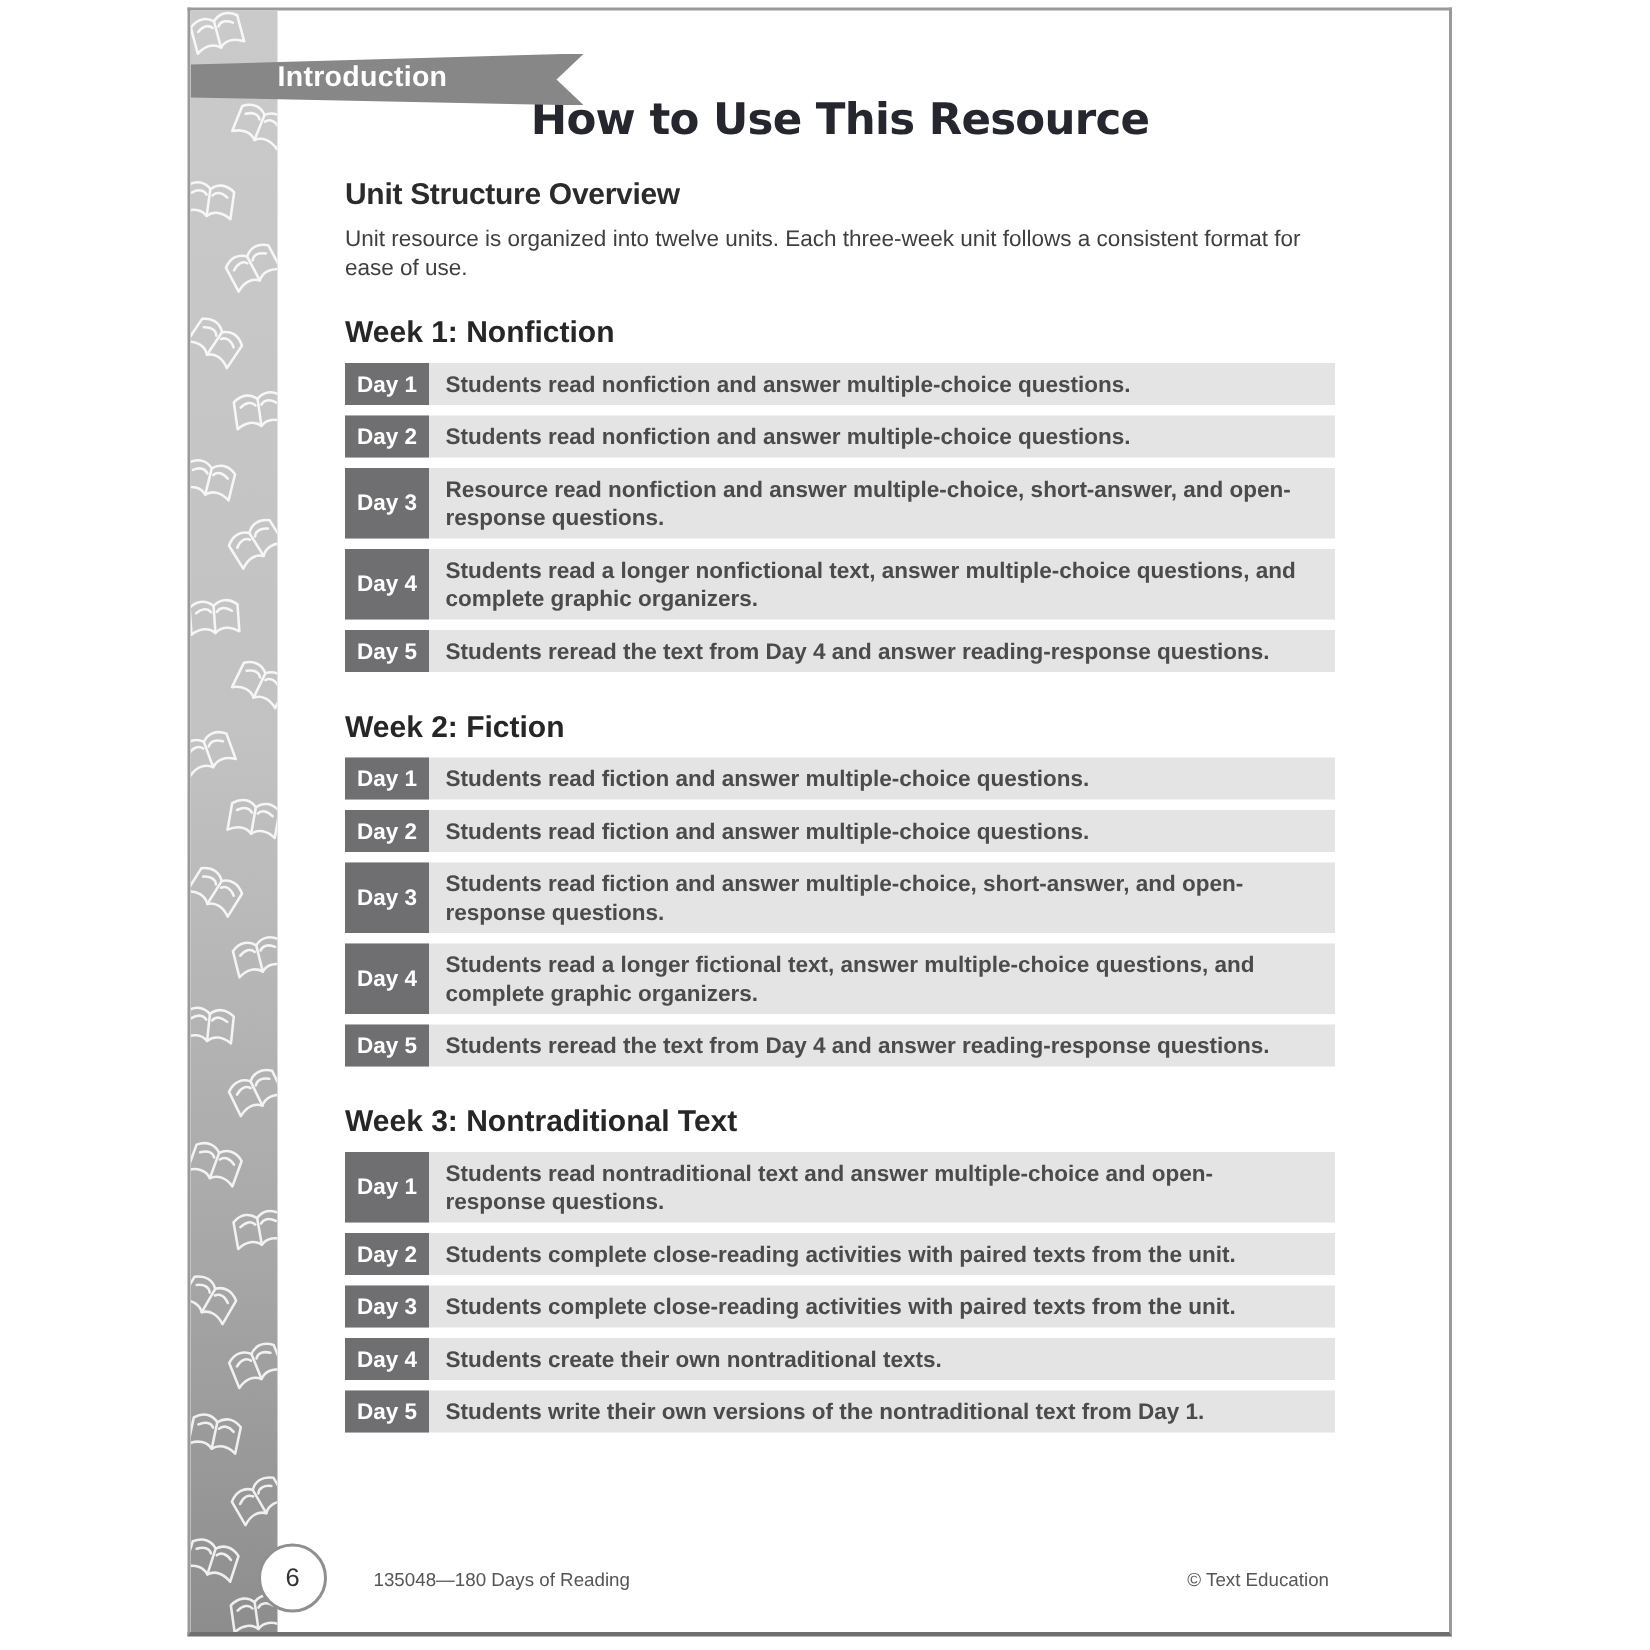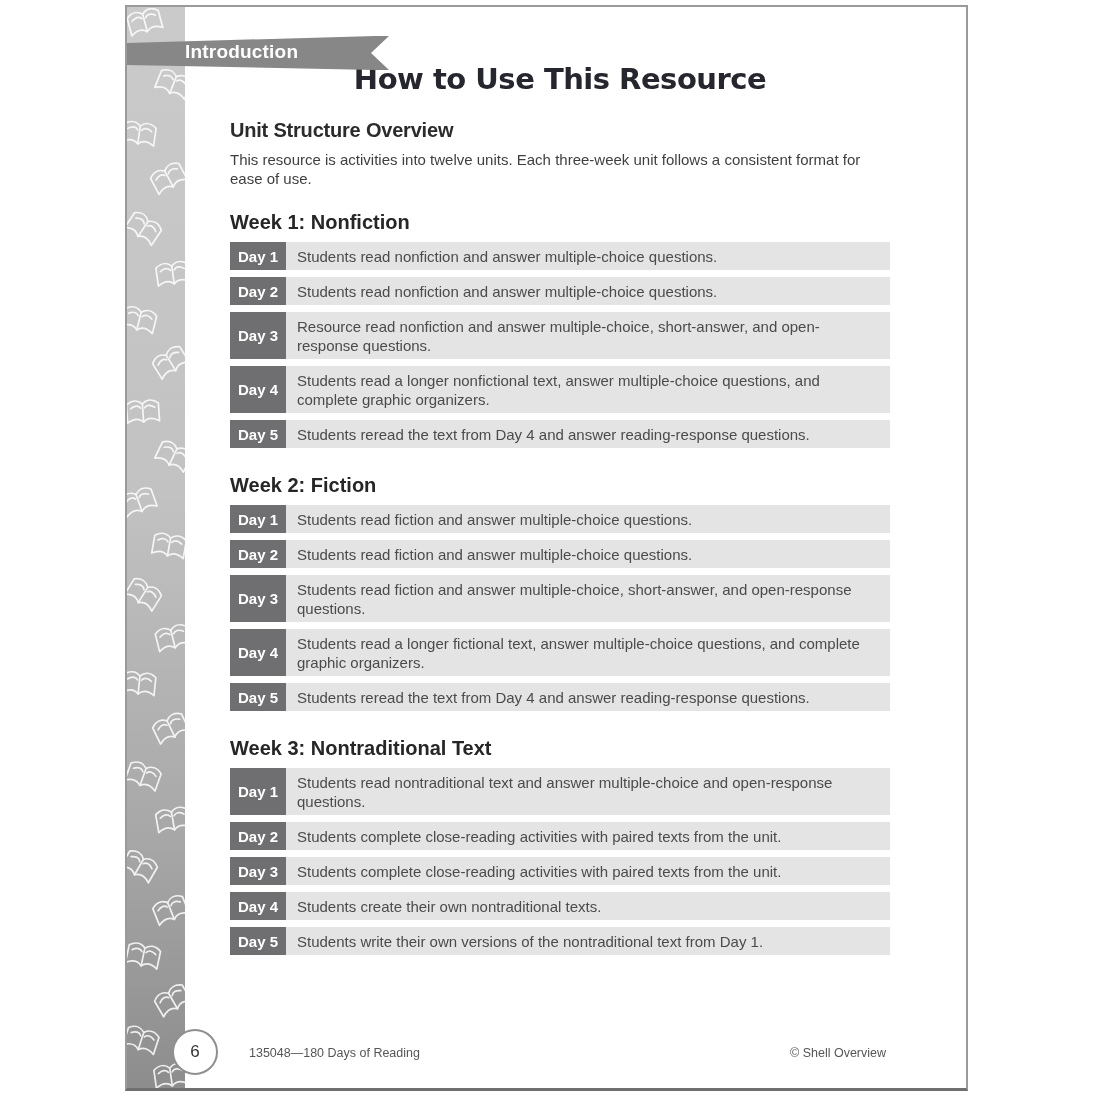--- a/index.html
+++ b/index.html
@@ -100,21 +100,21 @@
     white-space: nowrap;
   }
   .day-text {
     flex: 1;
     padding: 4.5px 14px 4.5px 11px;
     font-size: 15px;
     line-height: 19px;
     color: #4b4b4b;
     display: flex; align-items: center;
   }
-  .day-text span { display: block; max-width: 575px; }
+  .day-text span { display: block; max-width: 575px; font-weight: bold; }
 
   
   .footer-circle {
     position: absolute;
     left: 45px; top: 1022px;
     width: 46px; height: 46px;
     border-radius: 50%;
     background: #ffffff;
     border: 2px solid #8f8f8f;
     display: flex; align-items: center; justify-content: center;
@@ -182,21 +182,21 @@
       <svg width="262" height="36" viewBox="0 0 262 36" aria-hidden="true">
         <path d="M0,8 L248,1 L262,1 L244,18 L262,35 L248,35 L0,30 Z" fill="#878787"></path>
       </svg>
       <div class="ribbon-label">Introduction</div>
     </div>
 
     <div class="content">
       <div class="page-title">How to Use This Resource</div>
 
       <div class="overview-heading">Unit Structure Overview</div>
-      <div class="overview-text">This resource is activities into twelve units.  Each three-week unit follows a consistent format for ease of use.</div>
+      <div class="overview-text">Unit resource is organized into twelve units.  Each three-week unit follows a consistent format for ease of use.</div>
 
       <div class="week-block first">
         <div class="week-heading">Week 1: Nonfiction</div>
         <div class="day-row">
           <div class="day-badge">Day 1</div>
           <div class="day-text">
               <span>Students read nonfiction and answer multiple-choice questions.</span>
             </div>
         </div>
         <div class="day-row">
@@ -291,16 +291,16 @@
               <span>Students write their own versions of the nontraditional text from Day 1.</span>
             </div>
         </div>
       </div>
     </div>
 
     <div class="footer-circle">
       <span>6</span>
     </div>
     <div class="footer-imprint">135048—180 Days of Reading</div>
-    <div class="footer-copyright">© Shell Overview</div>
+    <div class="footer-copyright">© Text Education</div>
 
   </div>
 </div>
 
 </body></html>

